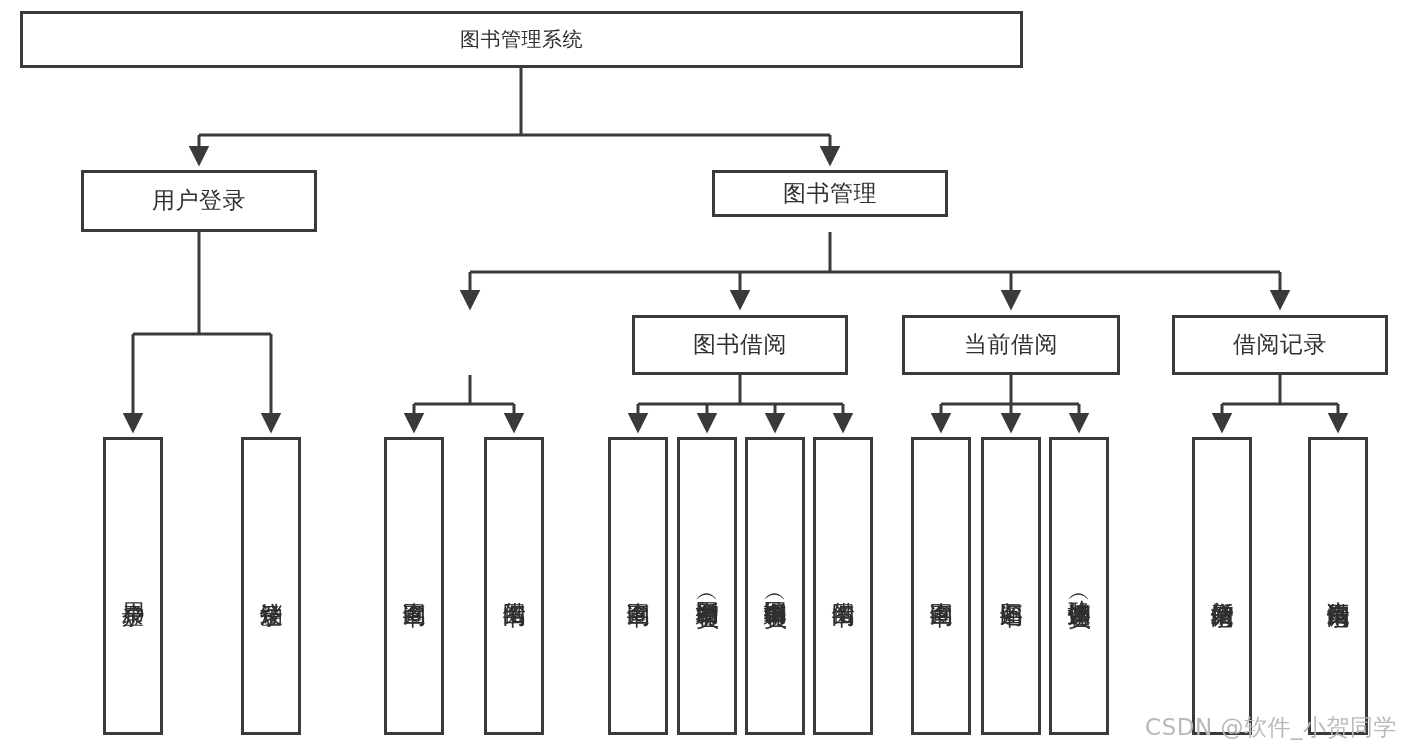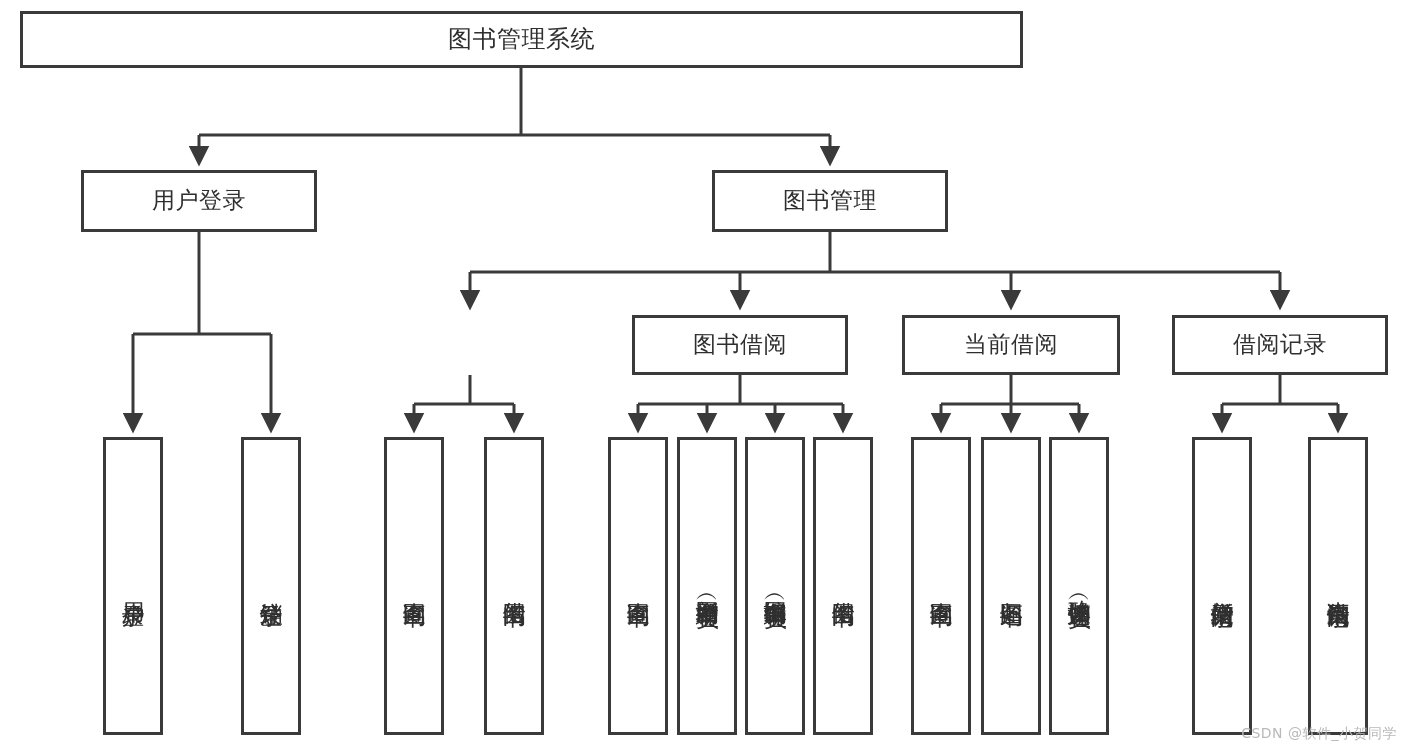--- a/index.html
+++ b/index.html
@@ -35,42 +35,42 @@
     justify-content: center;
     z-index: 3;
   }
   .node .lbl {
     color: #2f2f2f;
     font-size: 23px;
     line-height: 1.18;
     letter-spacing: 0.5px;
     white-space: nowrap;
   }
-  .node.root .lbl { font-size: 24px; }
+  .node.root .lbl { font-size: 20px; }
   .node.vert {
     align-items: center;
     justify-content: center;
     border-width: 3px;
   }
   .node.vert .lbl {
     writing-mode: vertical-rl;
     text-orientation: upright;
     font-size: 23px;
     line-height: 1.28;
     letter-spacing: 1px;
     white-space: normal;
     max-height: 268px;
     text-align: center;
   }
   .watermark {
     position: absolute;
     right: 8px;
     bottom: 4px;
     color: #b9b9b9;
-    font-size: 14px;
+    font-size: 23px;
     letter-spacing: 0.5px;
     z-index: 6;
     white-space: nowrap;
   }
 </style>
 </head>
 <body>
 
 <div id="stage">
 
@@ -124,21 +124,21 @@
     </g>
   </svg>
 
   <div class="node root" style="left:20px; top:11px; width:1003px; height:57px;">
     <span class="lbl">图书管理系统</span>
   </div>
 
   <div class="node" style="left:81px; top:170px; width:236px; height:62px;">
     <span class="lbl">用户登录</span>
   </div>
-  <div class="node" style="left:712px; top:170px; width:236px; height:62px;">
+  <div class="node" style="left:712px; top:170px; width:236px; height:47px;">
     <span class="lbl">图书管理</span>
   </div>
 
   <div class="node" style="left:902px; top:315px; width:218px; height:60px;">
     <span class="lbl">当前借阅</span>
   </div>
   <div class="node" style="left:632px; top:315px; width:216px; height:60px;">
     <span class="lbl">图书借阅</span>
   </div>
   <div class="node" style="left:1172px; top:315px; width:216px; height:60px;">

